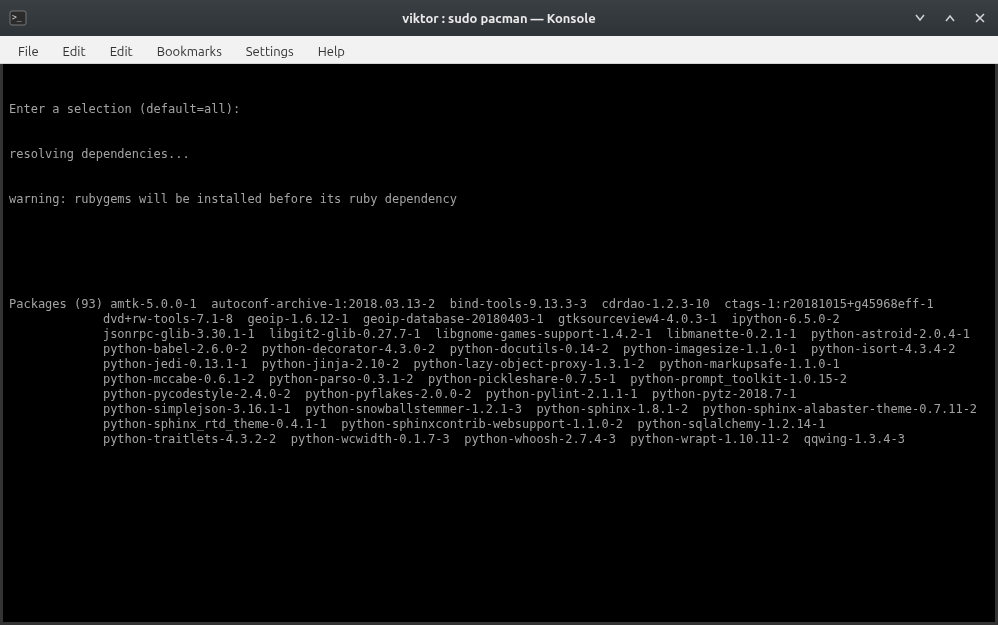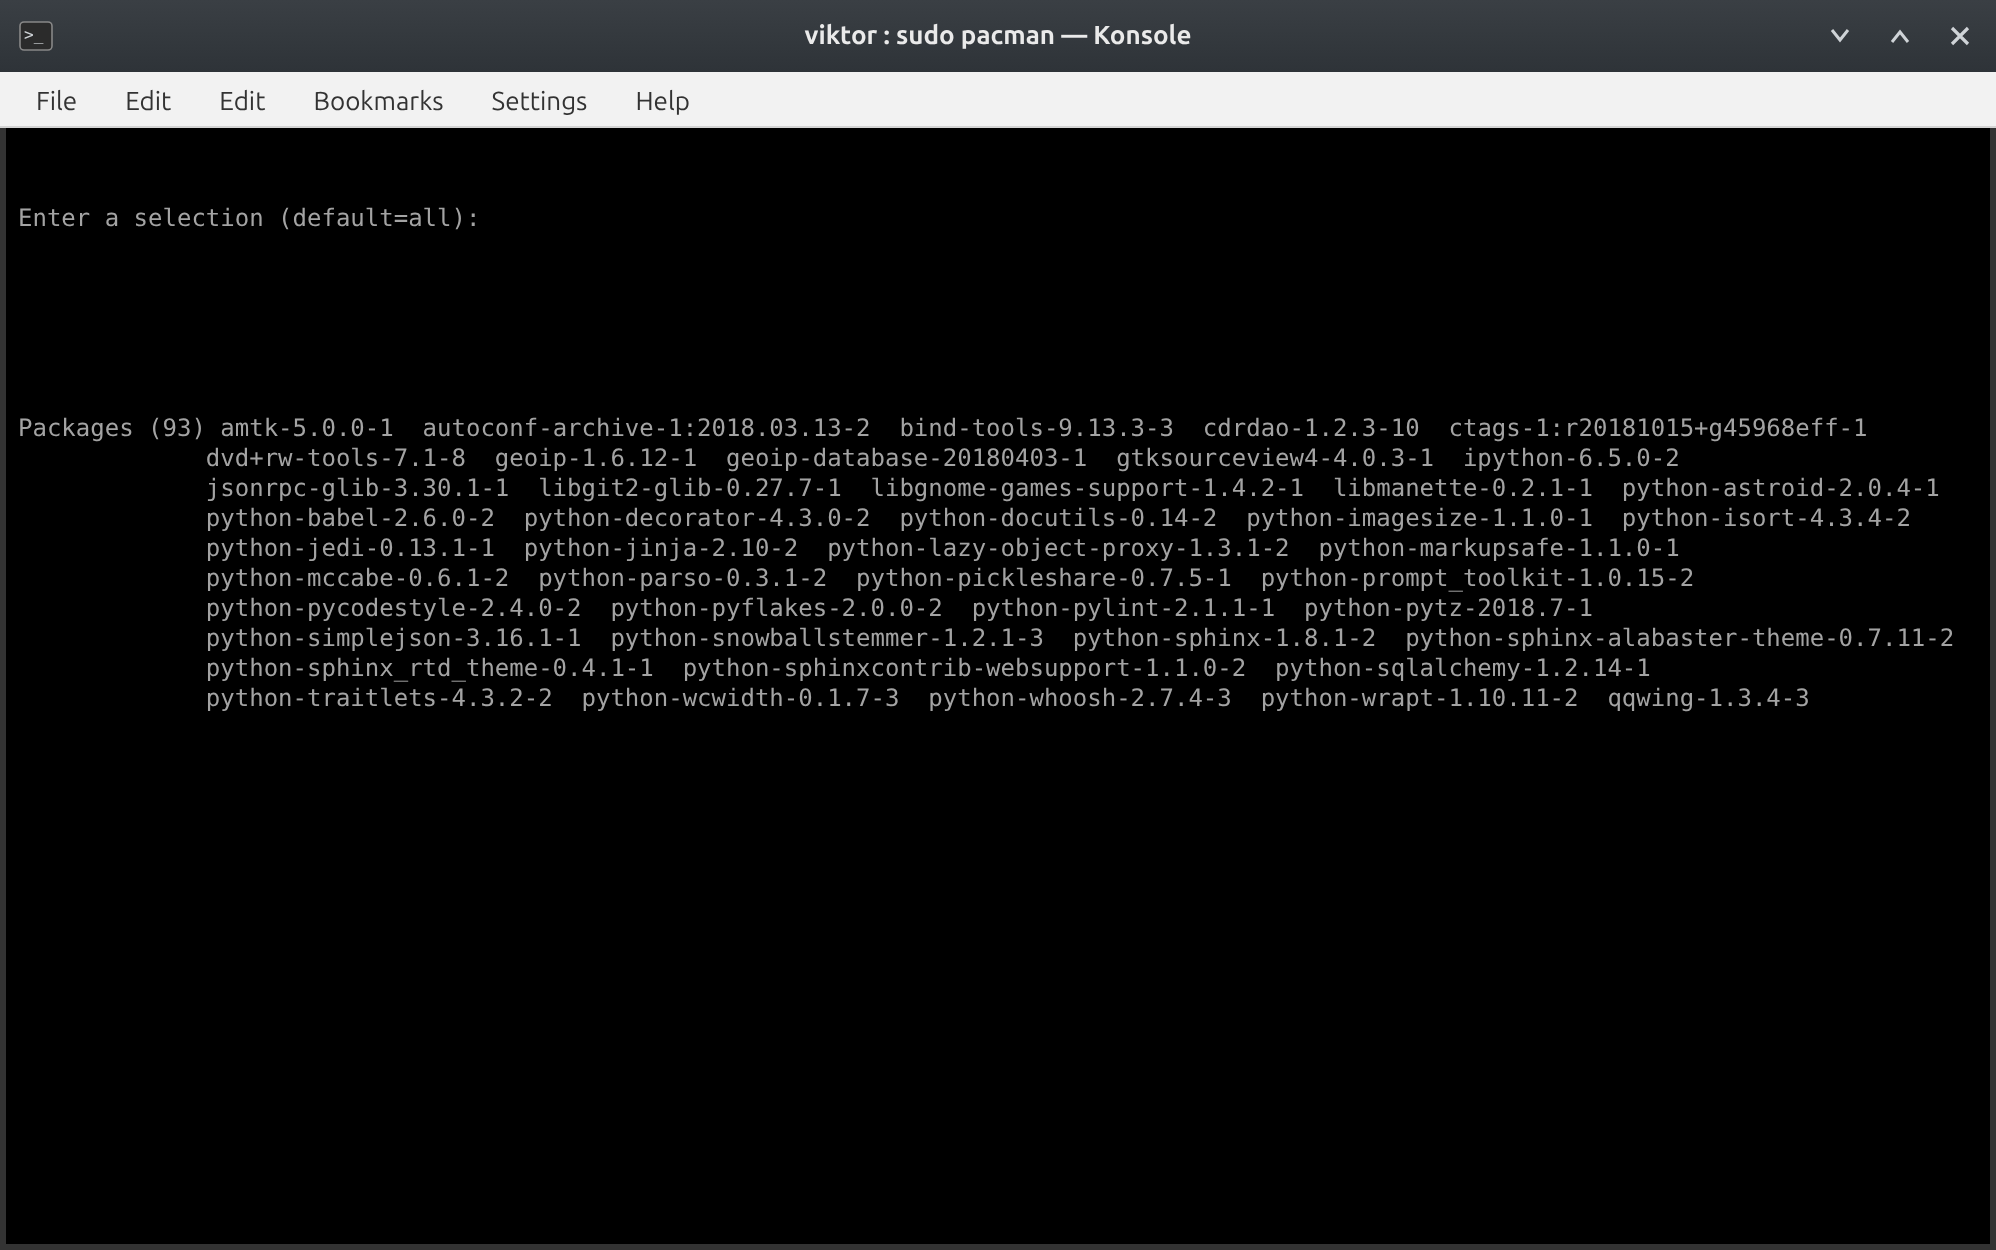--- a/index.html
+++ b/index.html
@@ -129,20 +129,22 @@
     <div class="menu-item">File</div>
     <div class="menu-item">Edit</div>
     <div class="menu-item">Edit</div>
     <div class="menu-item">Bookmarks</div>
     <div class="menu-item">Settings</div>
     <div class="menu-item">Help</div>
   </div>
 
   <div class="terminal">
     <div class="term-line">Enter a selection (default=all):</div>
+    <div class="term-line">resolving dependencies...</div>
+    <div class="term-line">warning: rubygems will be installed before its ruby dependency</div>
     <div class="blank"></div>
 
     <div id="pkg-block" class="pkg-block"><div class="pkg-line"><span>Packages (93)</span><span> amtk-5.0.0-1  autoconf-archive-1:2018.03.13-2  bind-tools-9.13.3-3  cdrdao-1.2.3-10  ctags-1:r20181015+g45968eff-1</span></div><div class="pkg-line">             dvd+rw-tools-7.1-8  geoip-1.6.12-1  geoip-database-20180403-1  gtksourceview4-4.0.3-1  ipython-6.5.0-2</div><div class="pkg-line">             jsonrpc-glib-3.30.1-1  libgit2-glib-0.27.7-1  libgnome-games-support-1.4.2-1  libmanette-0.2.1-1  python-astroid-2.0.4-1</div><div class="pkg-line">             python-babel-2.6.0-2  python-decorator-4.3.0-2  python-docutils-0.14-2  python-imagesize-1.1.0-1  python-isort-4.3.4-2</div><div class="pkg-line">             python-jedi-0.13.1-1  python-jinja-2.10-2  python-lazy-object-proxy-1.3.1-2  python-markupsafe-1.1.0-1</div><div class="pkg-line">             python-mccabe-0.6.1-2  python-parso-0.3.1-2  python-pickleshare-0.7.5-1  python-prompt_toolkit-1.0.15-2</div><div class="pkg-line">             python-pycodestyle-2.4.0-2  python-pyflakes-2.0.0-2  python-pylint-2.1.1-1  python-pytz-2018.7-1</div><div class="pkg-line">             python-simplejson-3.16.1-1  python-snowballstemmer-1.2.1-3  python-sphinx-1.8.1-2  python-sphinx-alabaster-theme-0.7.11-2</div><div class="pkg-line">             python-sphinx_rtd_theme-0.4.1-1  python-sphinxcontrib-websupport-1.1.0-2  python-sqlalchemy-1.2.14-1</div><div class="pkg-line">             python-traitlets-4.3.2-2  python-wcwidth-0.1.7-3  python-whoosh-2.7.4-3  python-wrapt-1.10.11-2  qqwing-1.3.4-3</div></div>
 
     
     
     
     
     
     

